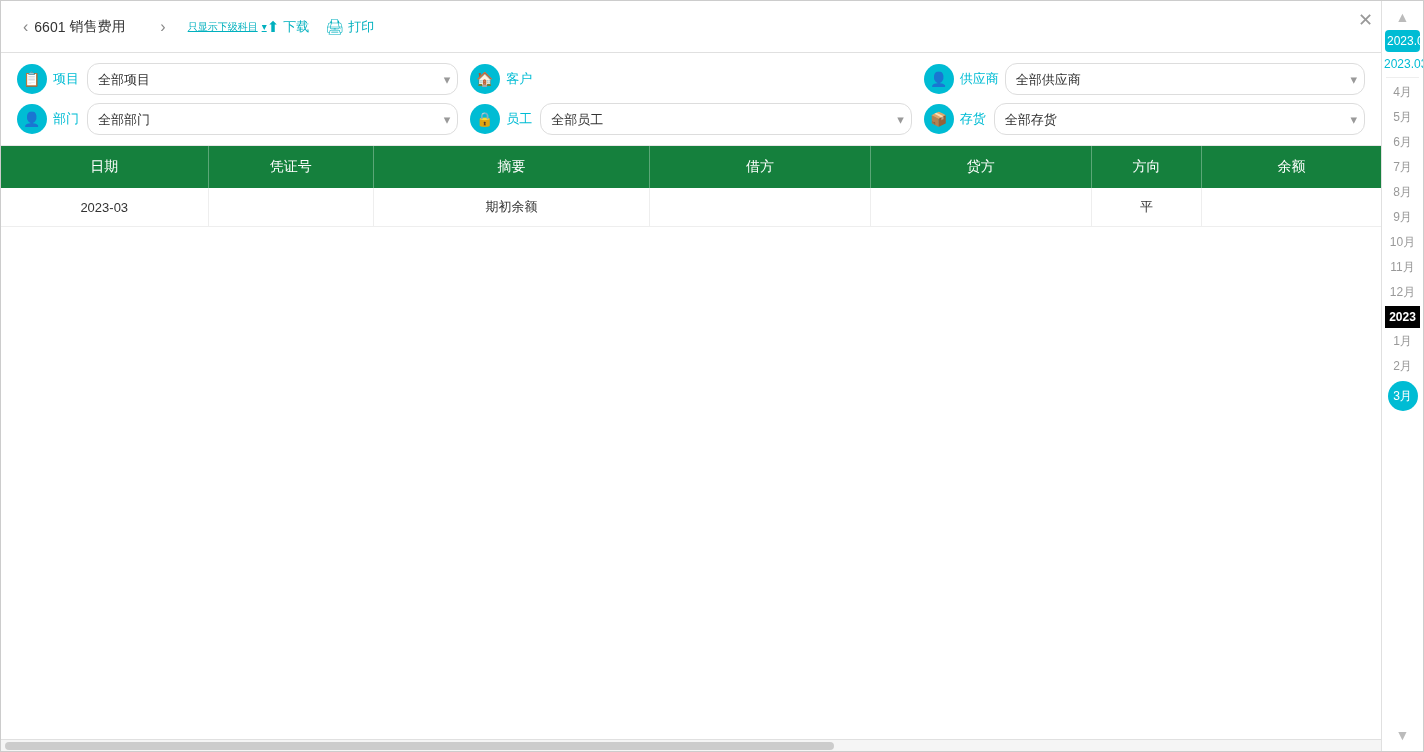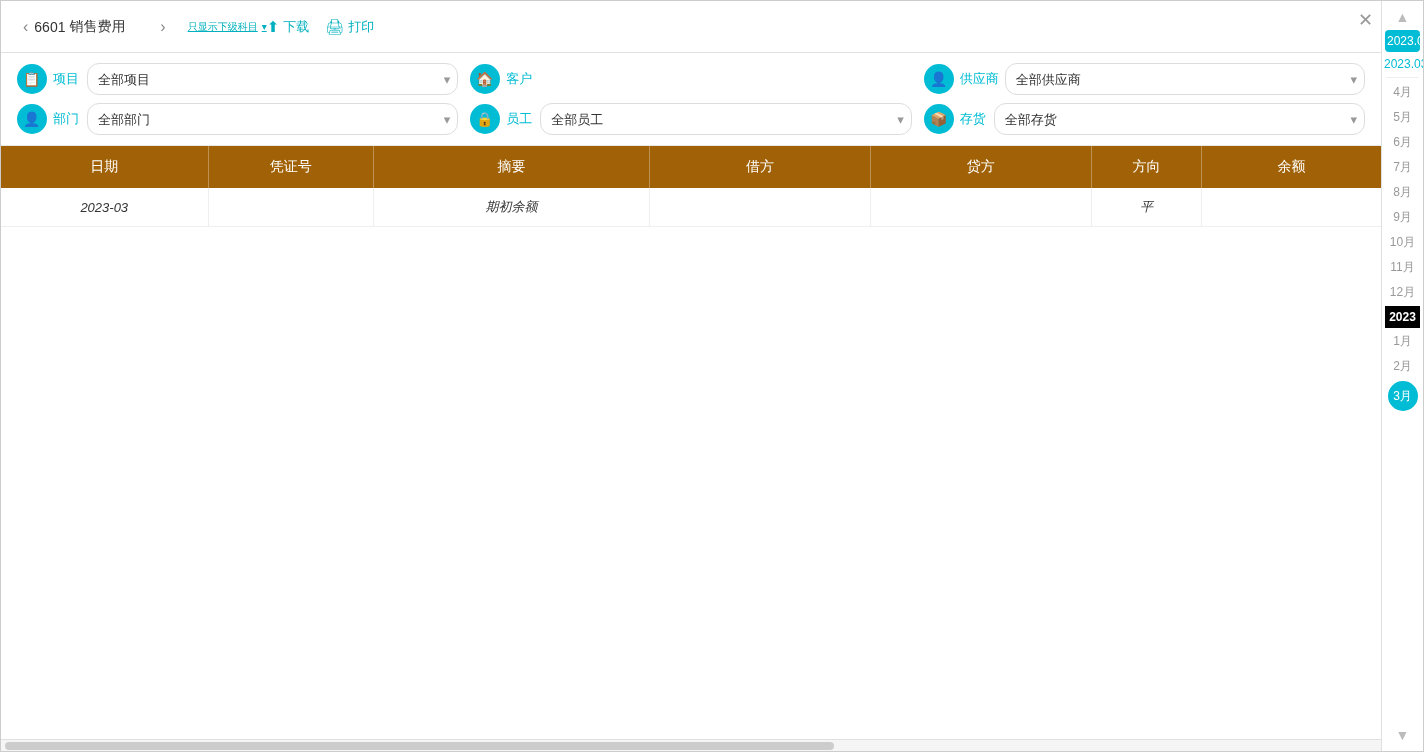--- a/index.html
+++ b/index.html
@@ -138,41 +138,40 @@
       margin: 0 0 0 0;
       flex: 1;
       overflow: auto;
     }
     table {
       width: 100%;
       border-collapse: collapse;
       table-layout: fixed;
     }
     thead tr {
-      background: #a16207;
+      background: #15803d;
       color: #fff;
     }
     thead th {
       padding: 12px 8px;
       text-align: center;
       font-weight: 500;
       font-size: 14px;
       border-right: 1px solid rgba(255,255,255,0.3);
     }
     thead th:last-child { border-right: none; }
     tbody tr {
       border-bottom: 1px solid #eee;
     }
     tbody td {
       padding: 10px 17px;
       text-align: center;
       font-size: 13px;
       color: #333;
       border-right: 1px solid #eee;
-      font-style: italic;
     }
     tbody td:last-child { border-right: none; }
     
     .bottom-scrollbar {
       height: 12px;
       background: #f5f5f5;
       border-top: 1px solid #e0e0e0;
       position: absolute;
       bottom: 0;
       left: 0;

